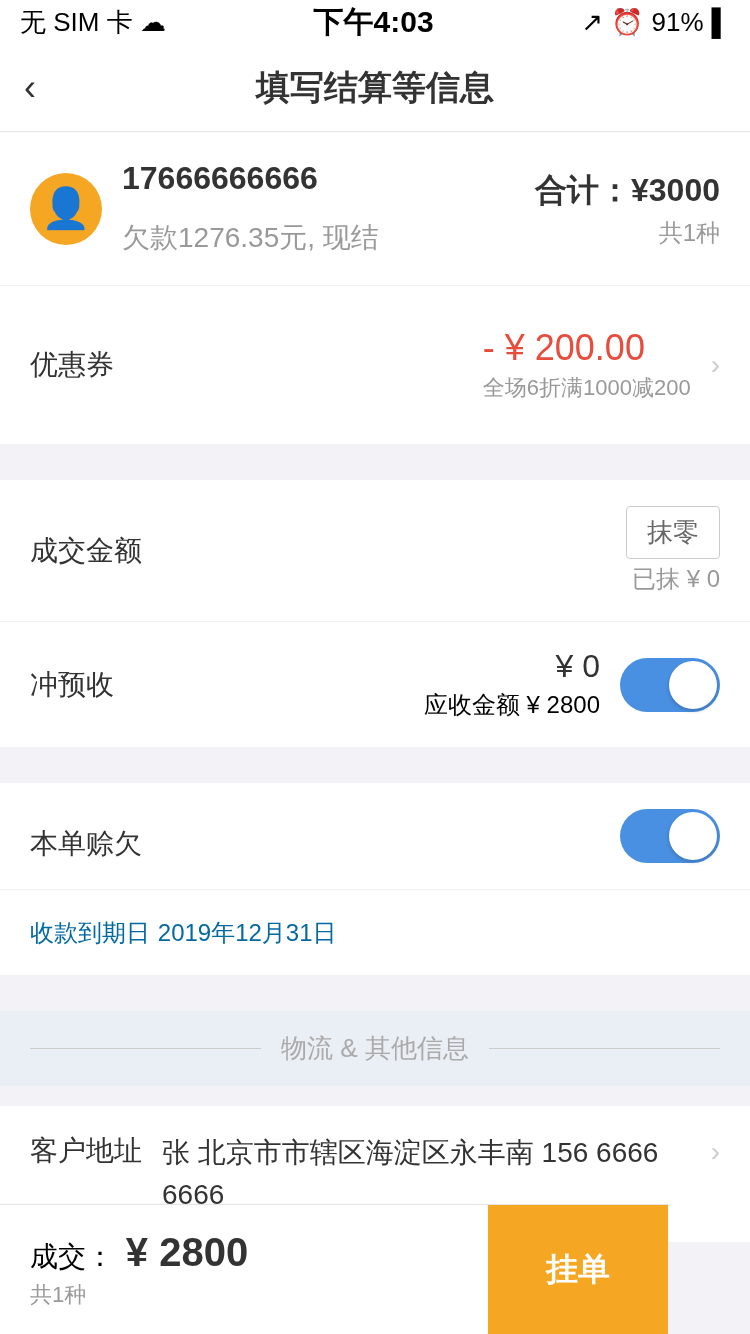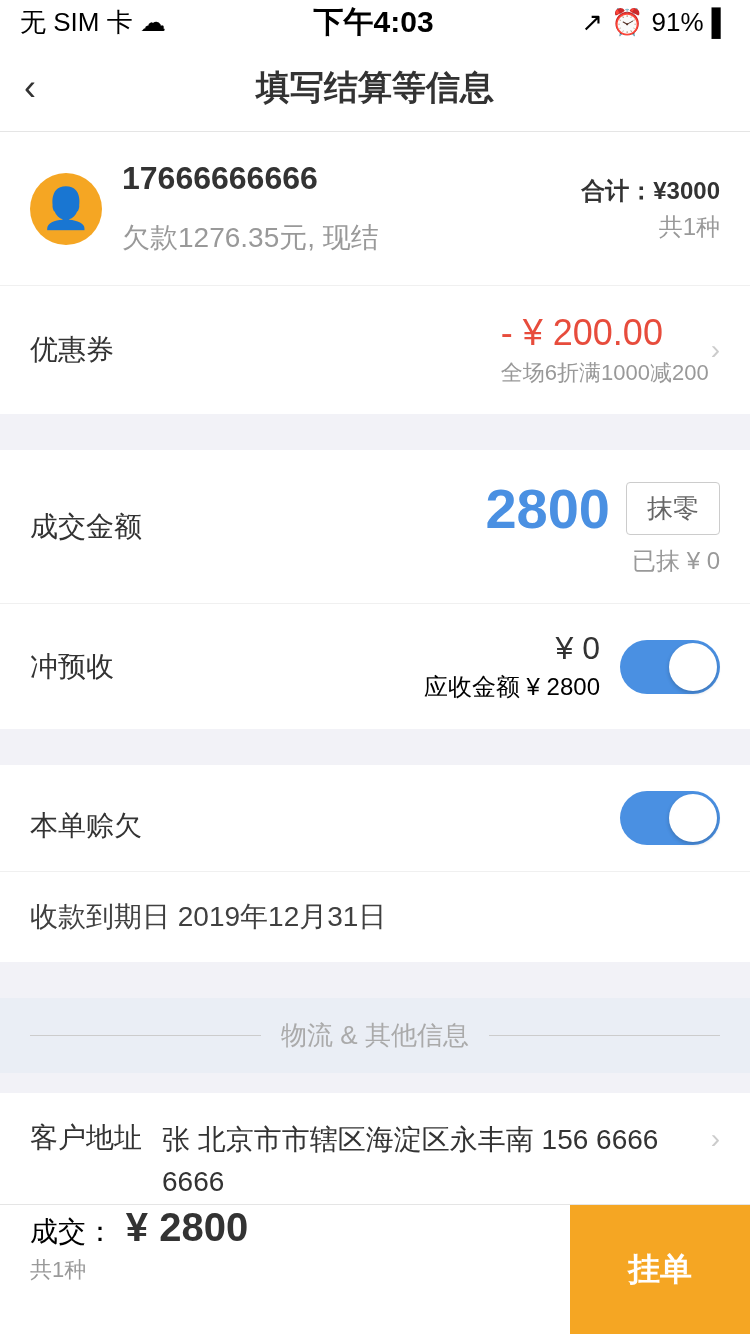--- a/index.html
+++ b/index.html
@@ -73,34 +73,34 @@
       width: 72px; height: 72px;
       border-radius: 50%;
       background: #f5a623;
       display: flex; align-items: center; justify-content: center;
       flex-shrink: 0;
     }
     .avatar-icon { font-size: 40px; color: #fff; }
     .customer-info .phone { font-size: 32px; font-weight: 600; color: #333; }
     .customer-info .debt { font-size: 28px; color: #999; margin-top: 22px; }
     .customer-total { text-align: right; }
-    .customer-total .total-amount { font-size: 24px; color: #333; font-weight: 600; }
+    .customer-total .total-amount { font-size: 32px; color: #333; font-weight: 600; }
     .customer-total .total-count { font-size: 24px; color: #999; margin-top: 4px; }
 
     
     .coupon-row {
       background: #fff;
       display: flex;
       align-items: center;
       justify-content: space-between;
-      padding: 26px 30px;
+      padding: 41px 30px;
       border-top: 1px solid #f0f0f0;
     }
     .coupon-label { font-size: 28px; color: #333; }
-    .coupon-right { display: flex; align-items: center; gap: 2px; }
+    .coupon-right { display: flex; align-items: center; gap: 20px; }
     .coupon-discount { font-size: 36px; color: #e74c3c; font-weight: 500; }
     .coupon-desc { font-size: 22px; color: #999; margin-top: 4px; text-align: center; }
     .chevron-right { font-size: 28px; color: #ccc; }
 
     
     .section-gap { height: 20px; background: #f2f2f7; }
 
     
     .form-row {
       background: #fff;
@@ -158,21 +158,21 @@
       justify-content: space-between;
       padding: 26px 30px;
       border-bottom: 1px solid #f0f0f0;
     }
 
     
     .duedate-row {
       background: #fff;
       padding: 26px 30px;
     }
-    .duedate-text { font-size: 28px; color: #404040; }
+    .duedate-text { font-size: 24px; color: #0369a1; }
 
     
     .divider-section {
       background: #eaeef5;
       display: flex;
       align-items: center;
       justify-content: center;
       padding: 20px 30px;
     }
     .divider-line { flex: 1; height: 1px; background: #ccc; }
@@ -191,25 +191,25 @@
     .address-chevron { font-size: 28px; color: #ccc; margin-left: 10px; margin-top: 4px; flex-shrink: 0; }
 
     
     .empty-area { background: #f2f2f7; height: 200px; }
 
     
     .bottom-bar {
       position: fixed;
       bottom: 0;
       left: 0;
-      width: 750px;
+      width: 668px;
       height: 130px;
       background: #fff;
       display: flex;
-      align-items: flex-start;
+      align-items: center;
       border-top: 1px solid #e5e5e5;
     }
     .bottom-summary {
       flex: 1;
       padding: 0 30px;
     }
     .bottom-deal-amount { font-size: 40px; font-weight: 600; color: #333; margin-left: 4px; }
     .bottom-count { font-size: 22px; color: #999; margin-top: 4px; }
     .btn-hang {
       width: 180px;
@@ -281,21 +281,20 @@
   </div>
 
   <div class="section-gap"></div>
 
   <div class="card">
 
     <div class="form-row">
       <div class="form-label">成交金额</div>
       <div style="display:flex; flex-direction:column; align-items:flex-end;">
         <div class="form-value-group">
-          <div class="deal-amount">2800</div>
           <button class="round-btn">抹零</button>
         </div>
         <div class="deal-sub">已抹  ¥ 0</div>
       </div>
     </div>
 
     <div class="form-row">
       <div class="form-label">冲预收</div>
       <div class="prepay-right">
         <div class="prepay-value-group">

